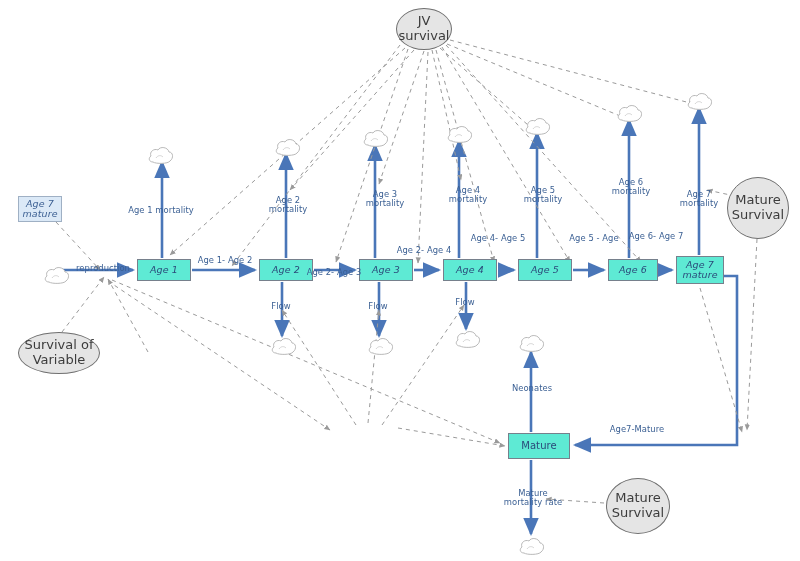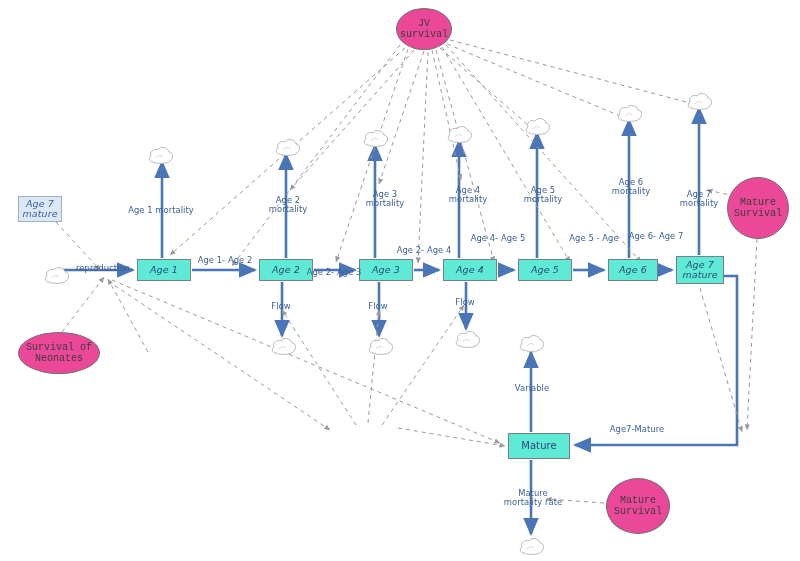--- a/index.html
+++ b/index.html
@@ -22,25 +22,25 @@
     box-shadow:0 0 0 0 transparent;
   }
   .stock.ghost{
     background:#dbe9f7;border:1px solid #9fb0c4;color:#3b5f92;
   }
   .stock.big{font-size:10px;font-style:normal;}
 
   
   .oval{
     position:absolute;box-sizing:border-box;
-    background:#ec4899;border:1.1px solid #6f6f6f;
+    background:#e5e5e5;border:1.1px solid #6f6f6f;
     border-radius:50%;
-    color:#3c3c3c;font-size:10px;line-height:1.15;
+    color:#3c3c3c;font-size:13px;line-height:1.15;
     display:flex;align-items:center;justify-content:center;
-    text-align:center;padding:2px;font-family:Liberation Mono, monospace;
+    text-align:center;padding:2px;
   }
 
   
   .lbl{
     position:absolute;color:#3a5f93;font-size:8.4px;
     line-height:1.12;text-align:center;white-space:pre-line;
     letter-spacing:.05px;
   }
   .lbl.flowlbl{color:#3a5f93;}
   .lbl.ital{}
@@ -199,21 +199,21 @@
   <div class="stock" style="left:608px;top:259px;width:50px;height:22px">Age 6</div>
   <div class="stock" style="left:676px;top:256px;width:48px;height:28px">Age 7
 mature</div>
   <div class="stock big" style="left:508px;top:433px;width:62px;height:26px">Mature</div>
 
   <div class="oval" style="left:396px;top:8px;width:56px;height:42px">JV
 survival</div>
   <div class="oval" style="left:727px;top:177px;width:62px;height:62px">Mature
 Survival</div>
   <div class="oval" style="left:18px;top:332px;width:82px;height:42px">Survival of
-Neonates</div>
+Variable</div>
   <div class="oval" style="left:606px;top:478px;width:64px;height:56px">Mature
 Survival</div>
 
   <div class="lbl" style="left:66px;top:264px;width:74px">reproduction</div>
   <div class="lbl" style="left:122px;top:206px;width:78px">Age 1 mortality</div>
   <div class="lbl" style="left:263px;top:196px;width:50px">Age 2
 mortality</div>
   <div class="lbl" style="left:360px;top:190px;width:50px">Age 3
 mortality</div>
   <div class="lbl" style="left:443px;top:186px;width:50px">Age 4
@@ -229,18 +229,18 @@
   <div class="lbl ital" style="left:299px;top:268px;width:70px">Age 2- Age 3</div>
   <div class="lbl ital" style="left:389px;top:246px;width:70px">Age 2- Age 4</div>
   <div class="lbl ital" style="left:463px;top:234px;width:70px">Age 4- Age 5</div>
   <div class="lbl ital" style="left:561px;top:234px;width:66px">Age 5 - Age</div>
   <div class="lbl ital" style="left:621px;top:232px;width:70px">Age 6- Age 7</div>
 
   <div class="lbl flowlbl" style="left:264px;top:302px;width:34px">Flow</div>
   <div class="lbl flowlbl" style="left:361px;top:302px;width:34px">Flow</div>
   <div class="lbl flowlbl" style="left:448px;top:298px;width:34px">Flow</div>
 
-  <div class="lbl" style="left:509px;top:384px;width:46px">Variable</div>
+  <div class="lbl" style="left:509px;top:384px;width:46px">Neonates</div>
   <div class="lbl" style="left:601px;top:425px;width:72px">Age7-Mature</div>
   <div class="lbl" style="left:499px;top:489px;width:68px">Mature
 mortality rate</div>
 
 </div>
 
 </body></html>

